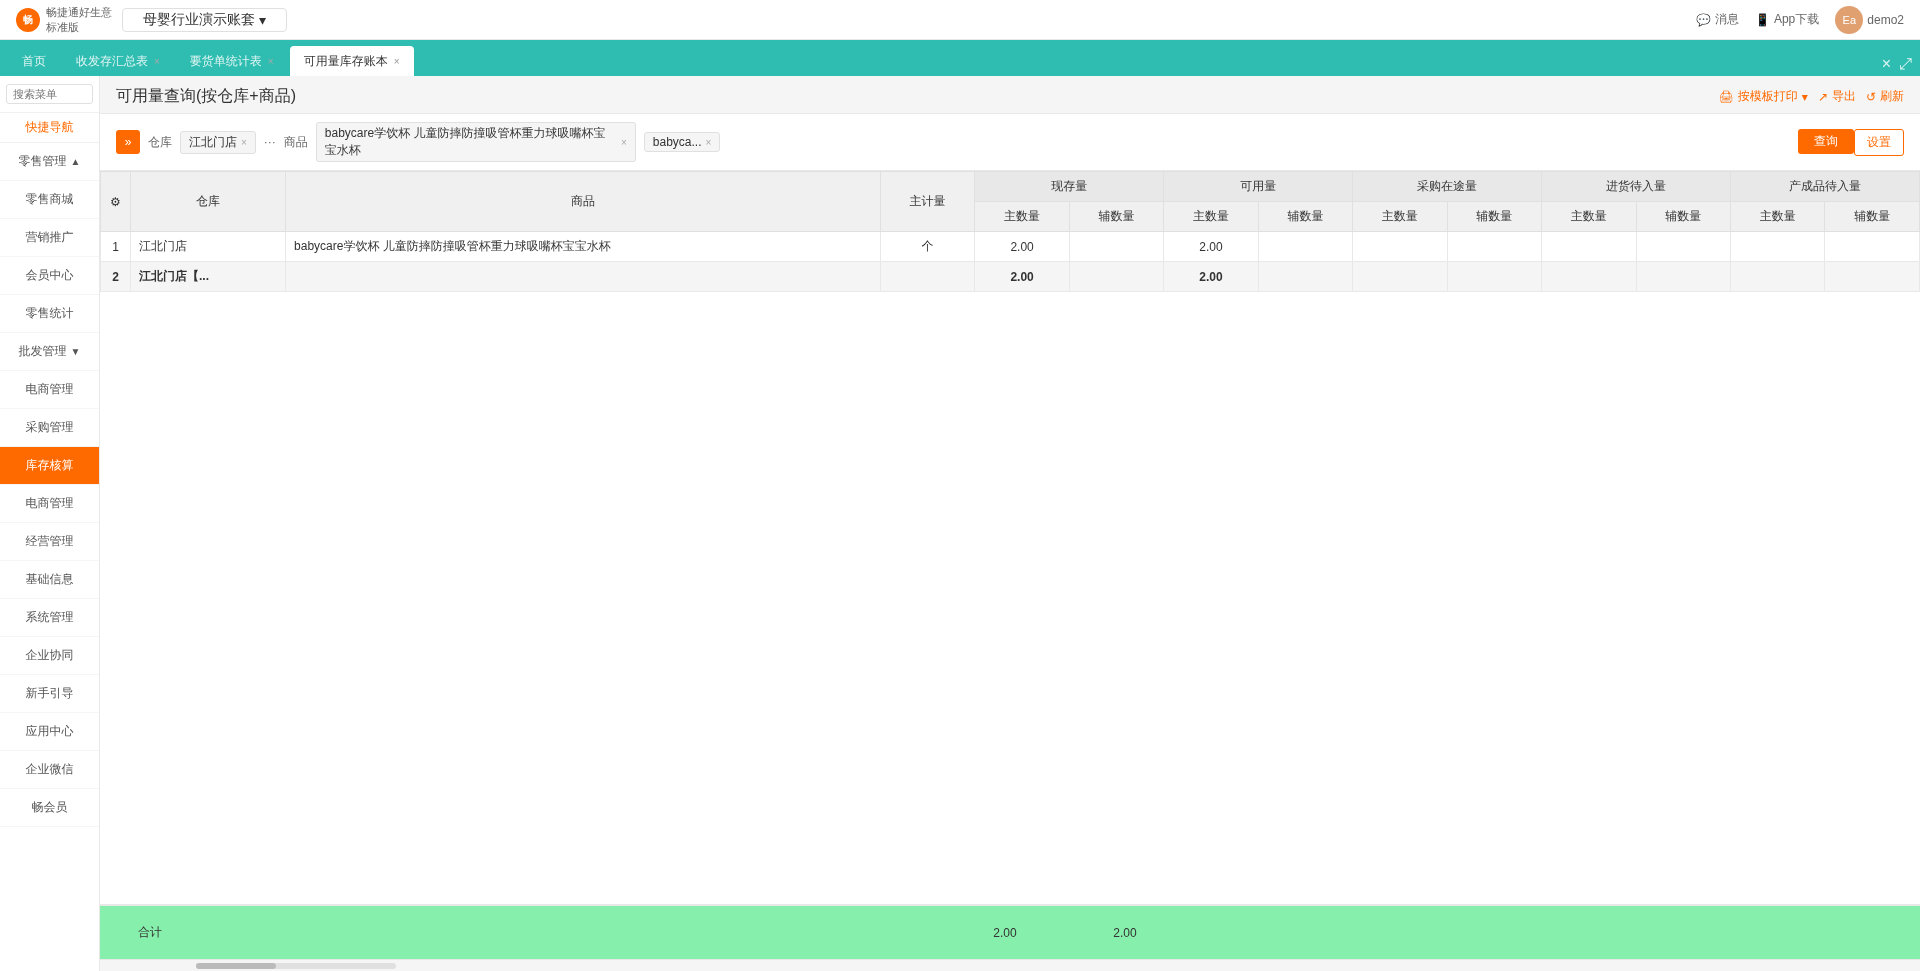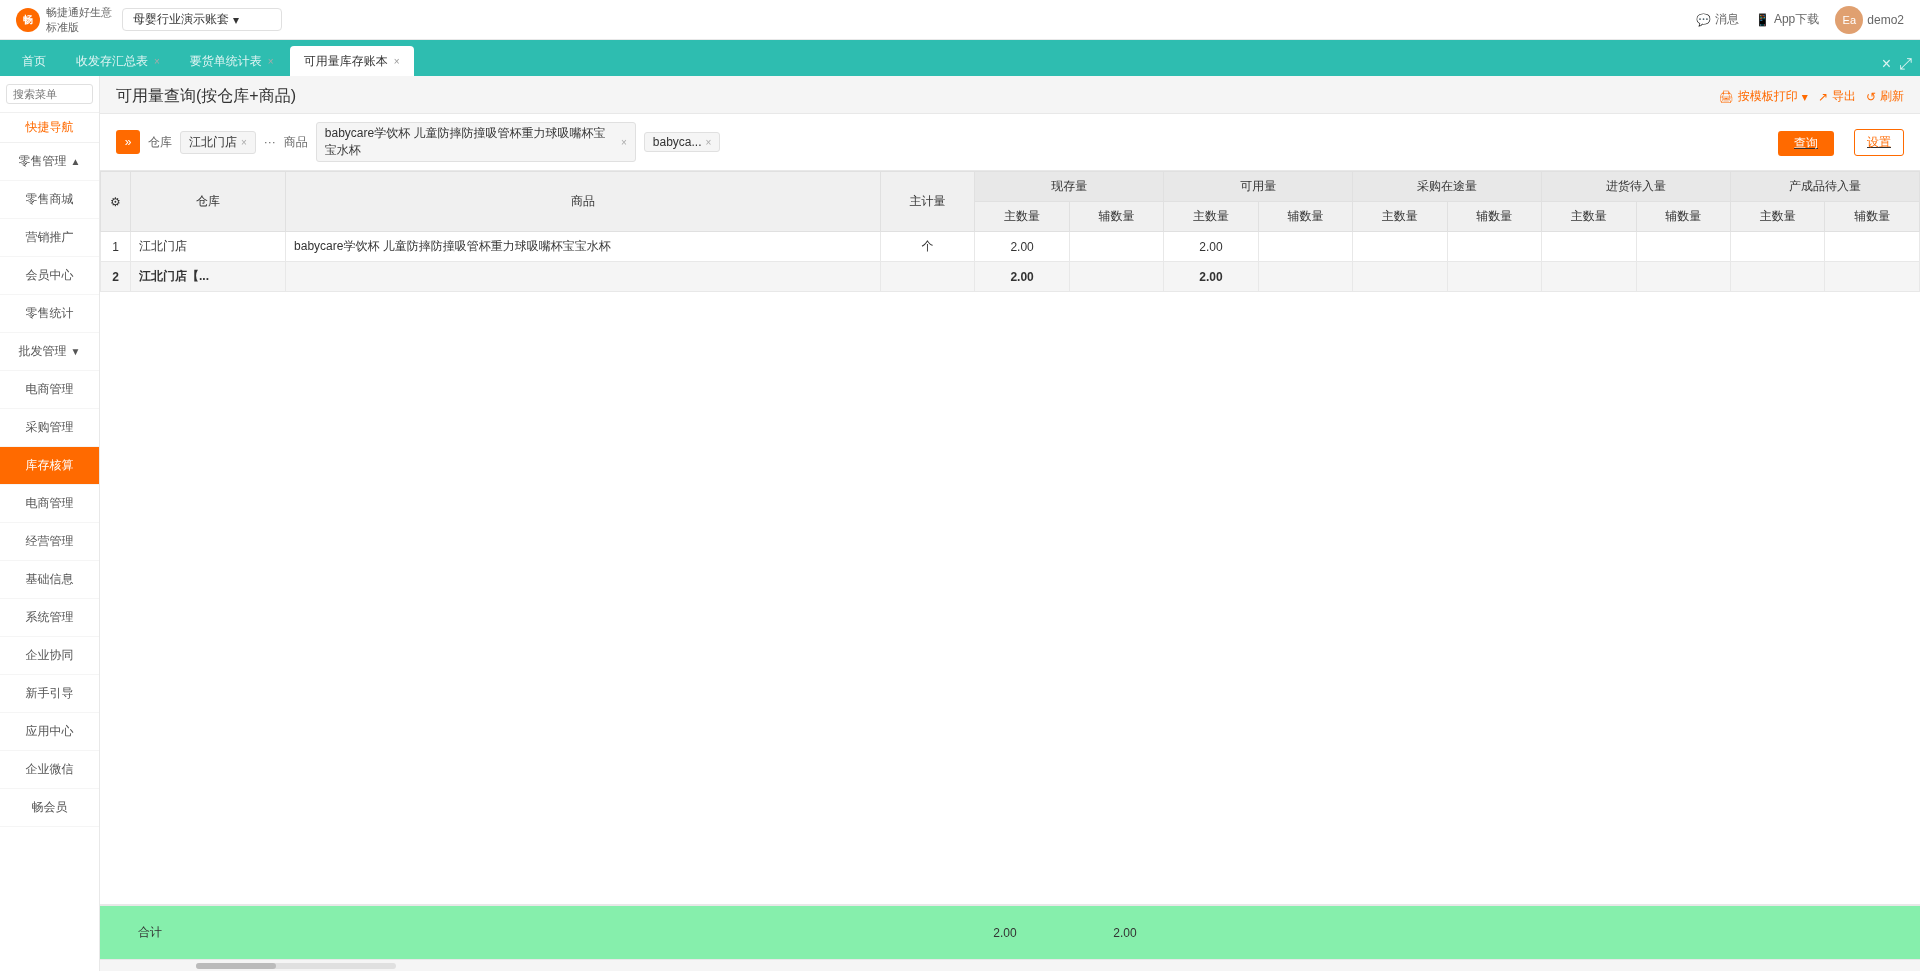--- a/index.html
+++ b/index.html
@@ -29,21 +29,21 @@
       width: 24px; height: 24px;
       background: #ff6a00;
       border-radius: 50%;
       display: flex; align-items: center; justify-content: center;
       color: #fff; font-size: 10px; font-weight: bold;
     }
     .logo-text { font-size: 11px; color: #666; }
     .company-selector {
       display: flex; align-items: center; gap: 4px;
       border: 1px solid #e0e0e0; border-radius: 4px;
-      padding: 2px 10px; font-size: 12px; color: #333;
+      padding: 2px 20px; font-size: 14px; color: #333;
       background: #fff; cursor: pointer; min-width: 160px;
     }
     .top-bar-right {
       display: flex; align-items: center; gap: 16px;
     }
     .top-right-item {
       display: flex; align-items: center; gap: 4px;
       color: #666; font-size: 12px; cursor: pointer;
     }
     .avatar {
@@ -177,21 +177,21 @@
     .filter-label { color: #666; font-size: 12px; }
     .filter-tag {
       display: flex; align-items: center; gap: 4px;
       background: #f5f5f5; border: 1px solid #e0e0e0;
       border-radius: 3px; padding: 2px 8px; font-size: 12px;
     }
     .filter-tag-close { color: #aaa; cursor: pointer; font-size: 10px; }
     .filter-more { color: #666; cursor: pointer; }
     .filter-right {
       margin-left: auto;
-      display: flex; align-items: flex-end; gap: 20px; text-decoration: underline;
+      display: flex; align-items: flex-start; gap: 0;
     }
     .btn-query {
       background: #ff6a00; color: #fff;
       border: none; border-radius: 3px;
       padding: 4px 16px; font-size: 12px; cursor: pointer;
     }
     .btn-setting {
       background: #fff; color: #ff6a00;
       border: 1px solid #ff6a00; border-radius: 3px;
       padding: 4px 12px; font-size: 12px; cursor: pointer;

